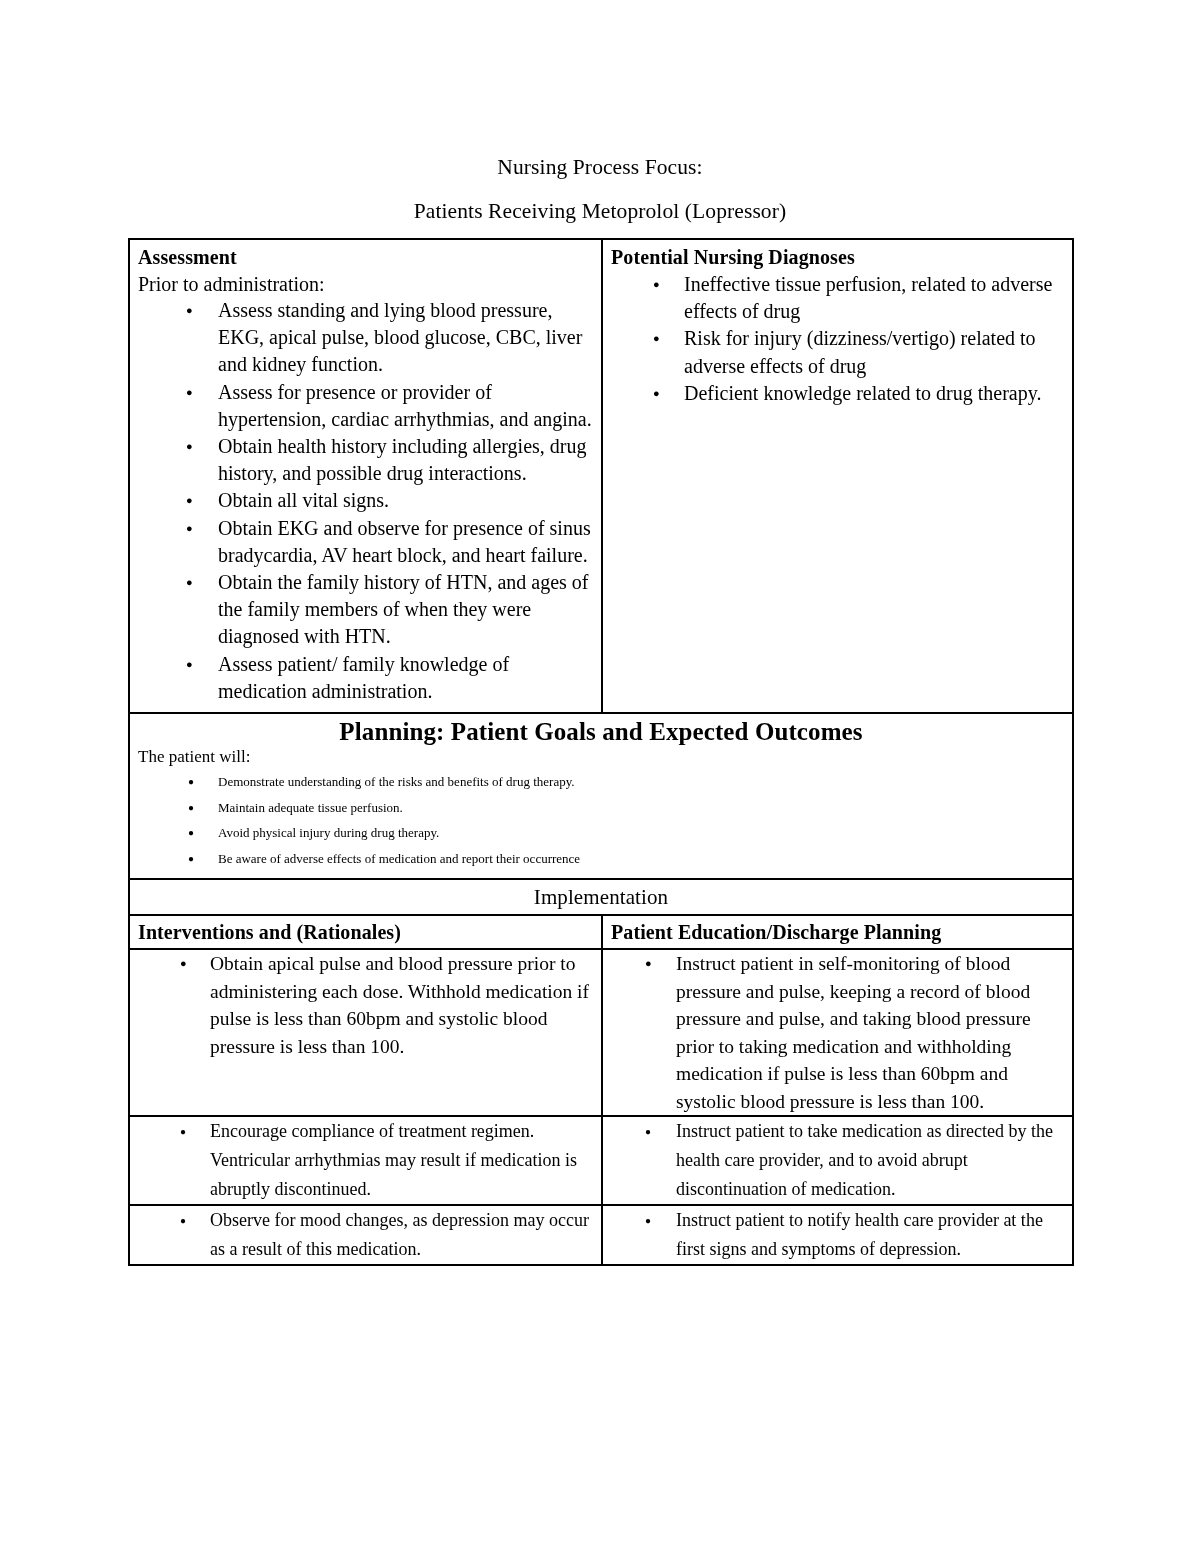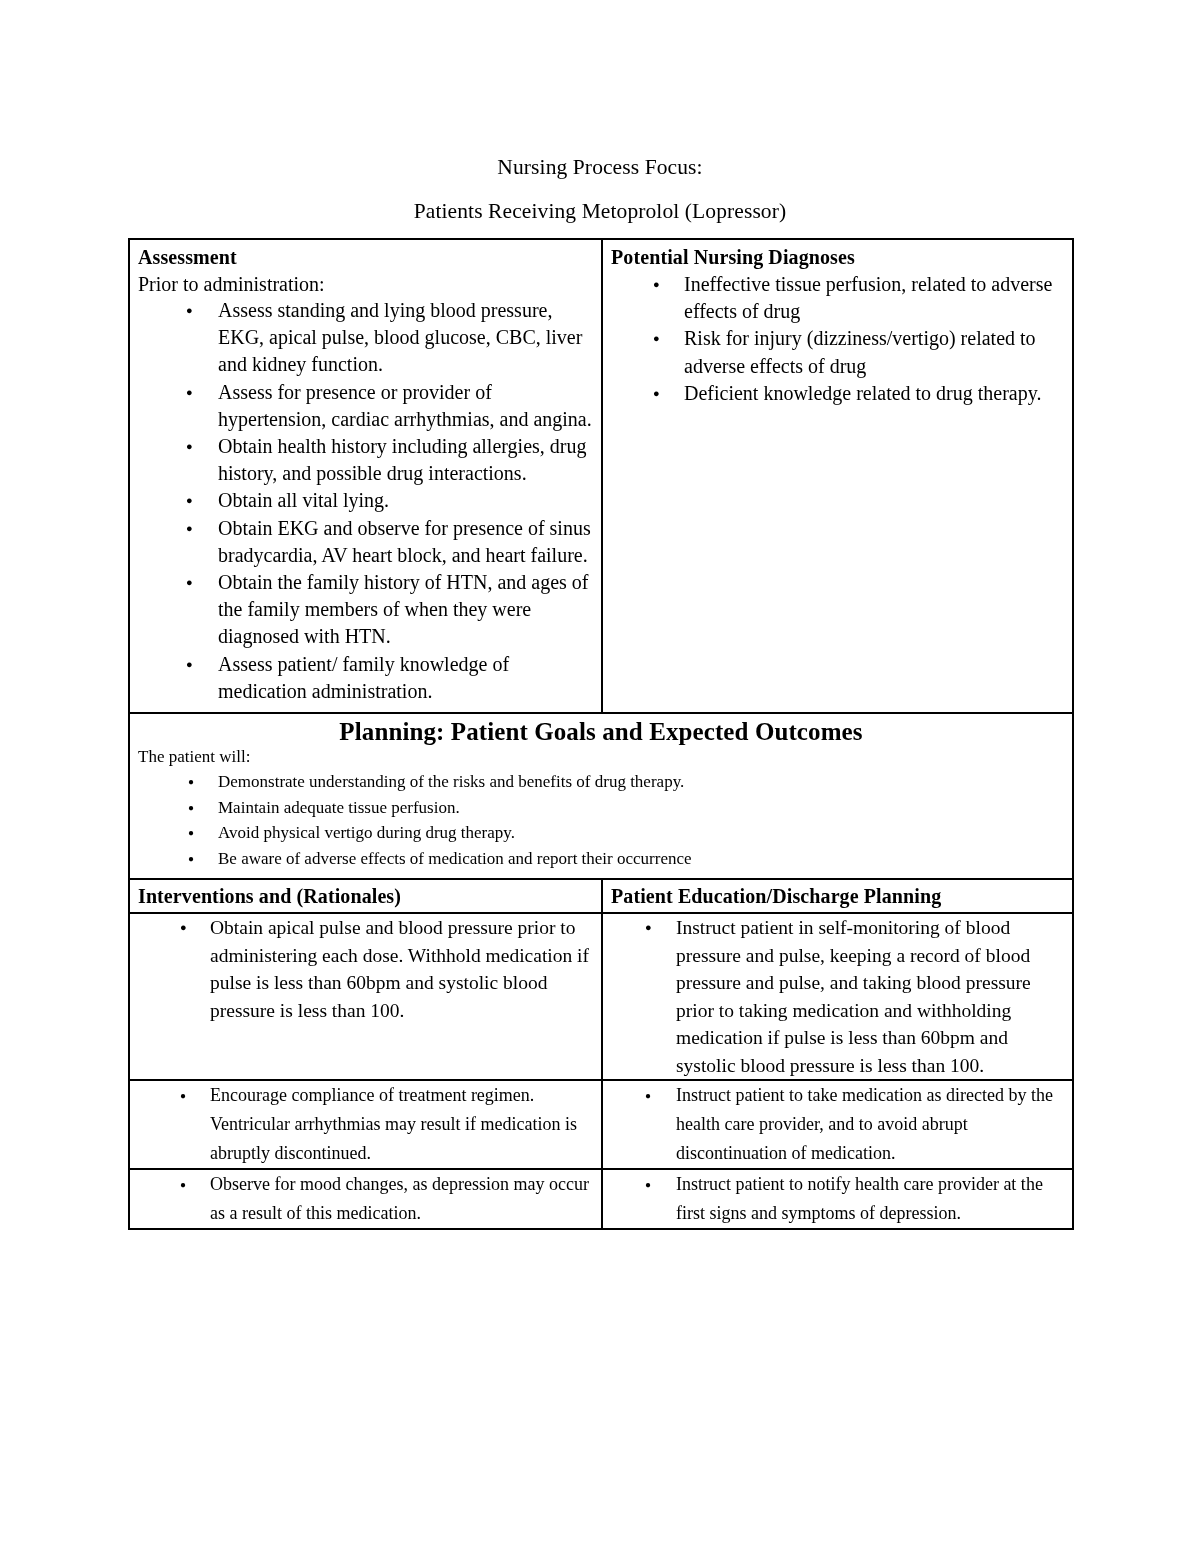--- a/index.html
+++ b/index.html
@@ -118,21 +118,21 @@
     line-height: 25px;
     margin: 0 0 1px 0;
     letter-spacing: 0.1px;
   }
   .plan-lead {
     font-size: 17px;
     line-height: 23px;
     margin: 0 0 1px 0;
   }
   ul.bl.plan > li {
-    font-size: 17px;
+    font-size: 13px;
     line-height: 25.5px;
     padding-left: 80px;
   }
   ul.bl.plan > li::before {
     left: 50px;
     font-size: 10px;
     line-height: 25.5px;
   }
 
   
@@ -209,21 +209,21 @@
 
       <tr>
         <td>
           <div class="cell-pad">
             <div class="hdr">Assessment</div>
             <div class="lead">Prior to administration:</div>
             <ul class="bl">
               <li>Assess standing and lying blood pressure, EKG, apical pulse, blood glucose, CBC, liver and kidney function.</li>
               <li>Assess for presence or provider of hypertension, cardiac arrhythmias, and angina.</li>
               <li>Obtain health history including allergies, drug history, and possible drug interactions.</li>
-              <li>Obtain all vital lying.</li>
+              <li>Obtain all vital signs.</li>
               <li>Obtain EKG and observe for presence of sinus bradycardia, AV heart block, and heart failure.</li>
               <li>Obtain the family history of HTN, and ages of the family members of when they were diagnosed with HTN.</li>
               <li>Assess patient/ family knowledge of medication administration.</li>
             </ul>
           </div>
         </td>
         <td>
           <div class="cell-pad">
             <div class="hdr">Potential Nursing Diagnoses</div>
             <ul class="bl dx">
@@ -236,27 +236,32 @@
       </tr>
 
       <tr>
         <td colspan="2">
           <div class="cell-pad">
             <div class="plan-title">Planning: Patient Goals and Expected Outcomes</div>
             <div class="plan-lead">The patient will:</div>
             <ul class="bl plan">
               <li>Demonstrate understanding of the risks and benefits of drug therapy.</li>
               <li>Maintain adequate tissue perfusion.</li>
-              <li>Avoid physical vertigo during drug therapy.</li>
+              <li>Avoid physical injury during drug therapy.</li>
               <li>Be aware of adverse effects of medication and report their occurrence</li>
             </ul>
           </div>
         </td>
       </tr>
 
+      <tr>
+        <td colspan="2">
+          <div class="impl-banner">Implementation</div>
+        </td>
+      </tr>
 
       <tr>
         <td>
           <div class="subhdr" style="padding:0 8px;">Interventions and (Rationales)</div>
         </td>
         <td>
           <div class="subhdr" style="padding:0 8px;">Patient Education/Discharge Planning</div>
         </td>
       </tr>
 

